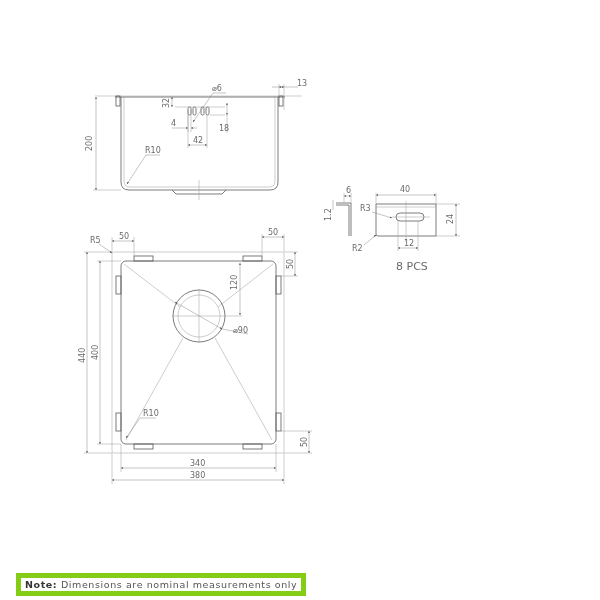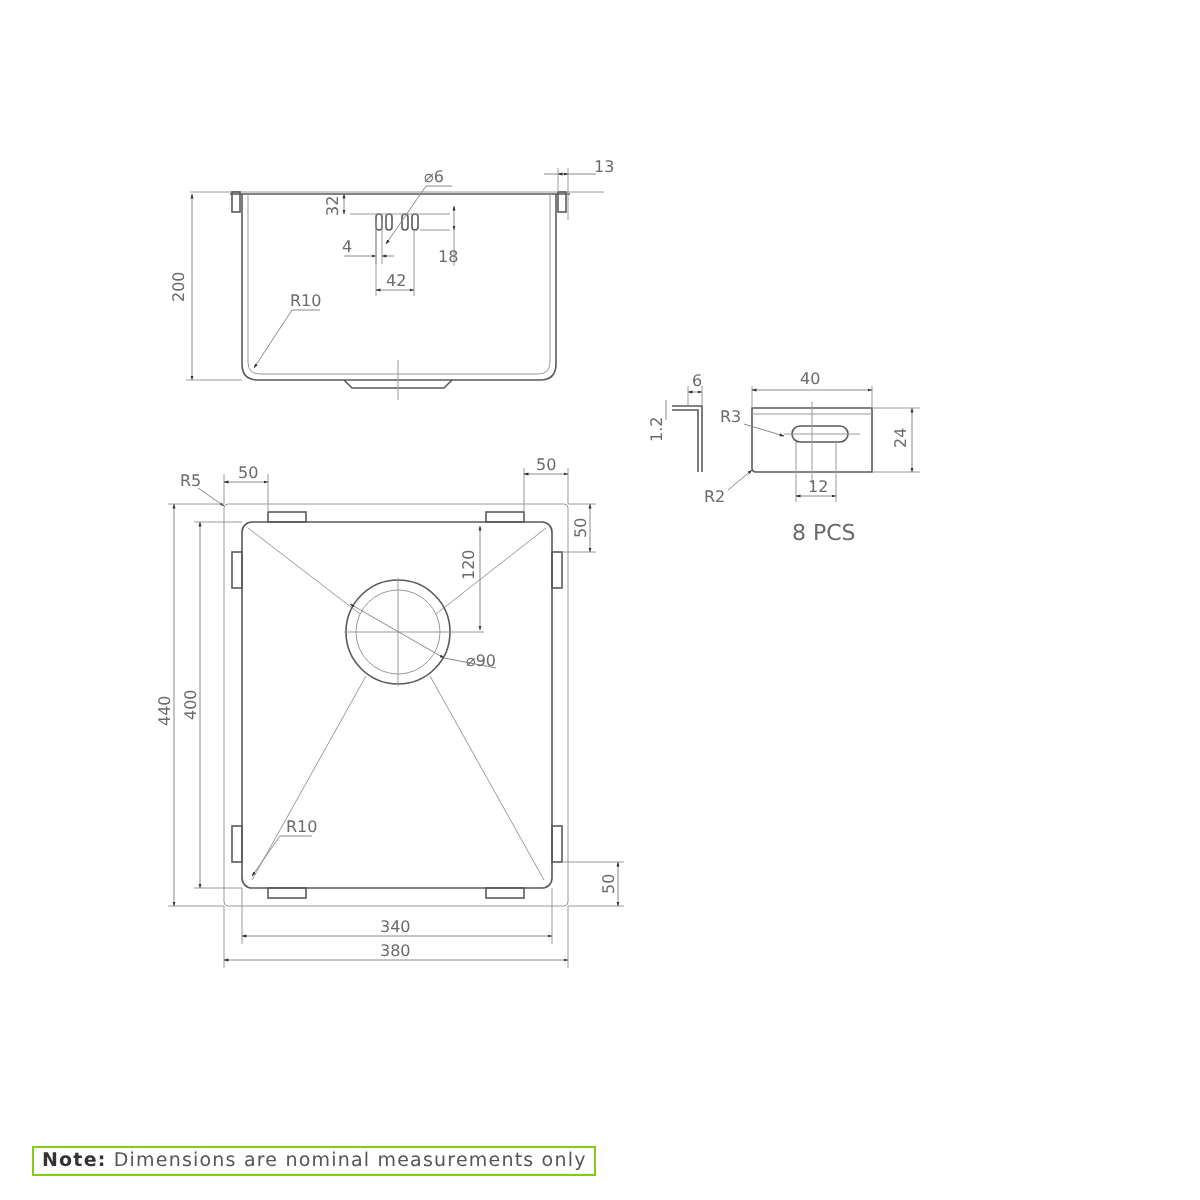--- a/index.html
+++ b/index.html
@@ -5,21 +5,21 @@
   html, body { margin: 0; padding: 0; background: #ffffff; }
   body { width: 600px; height: 600px; position: relative; overflow: hidden; font-family: "DejaVu Sans", sans-serif; }
   svg { position: absolute; left: 0; top: 0; }
   .ln { stroke: #5a5a5a; stroke-width: 0.8; fill: none; }
   .thin { stroke: #9a9a9a; stroke-width: 0.5; fill: none; }
   .dim { stroke: #8a8a8a; stroke-width: 0.5; fill: none; }
   .txt { font-family: "DejaVu Sans", sans-serif; font-size: 8px; fill: #6a6a6a; }
   .txt-lg { font-family: "DejaVu Sans", sans-serif; font-size: 11px; fill: #6a6a6a; }
   .note {
     position: absolute; left: 16px; top: 573px;
-    border: 1px solid #84cc16; padding: 1px 4px;
+    border: 5px solid #84cc16; padding: 1px 4px;
     font-size: 9.5px; letter-spacing: 0.6px; color: #555;
     font-family: "DejaVu Sans", sans-serif; white-space: nowrap;
   }
   .note b { color: #333; font-weight: bold; }
 </style>
 </head>
 <body>
 
 <svg width="600" height="600" viewBox="0 0 600 600" xmlns="http://www.w3.org/2000/svg">
   <defs>

